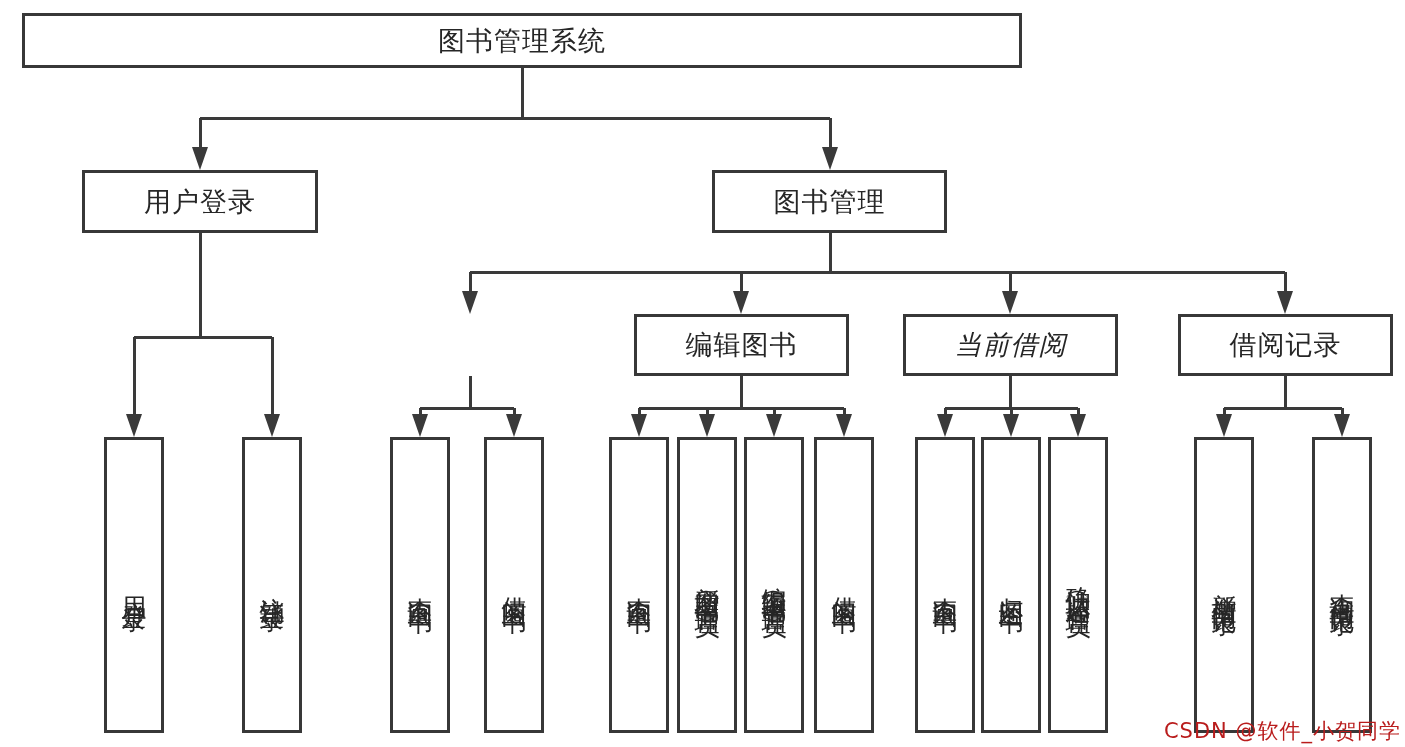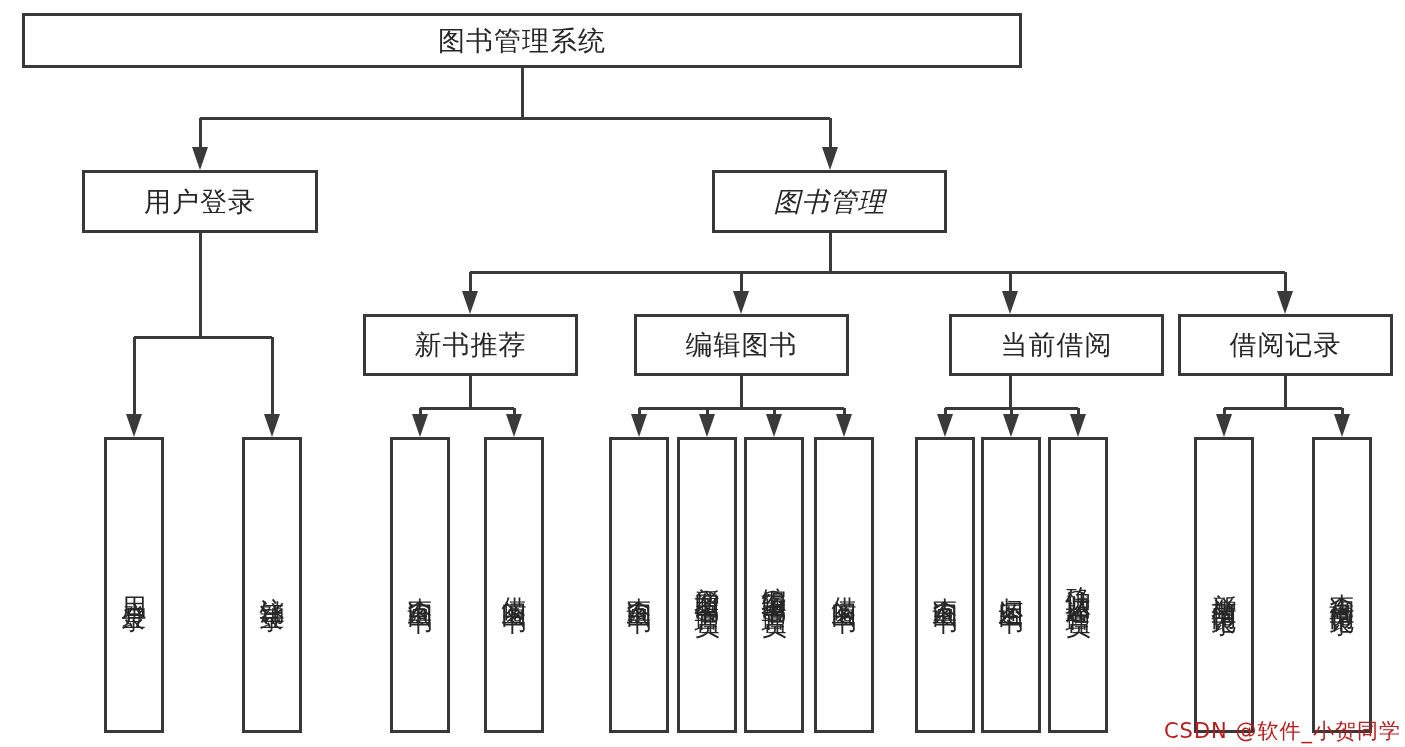--- a/index.html
+++ b/index.html
@@ -119,31 +119,28 @@
     </g>
   </svg>
 
   <div class="box hbox root">
     <span>图书管理系统</span>
   </div>
 
   <div class="box hbox lvl2" style="left:82px; width:236px;">
     <span>用户登录</span>
   </div>
-  <div class="box hbox lvl2" style="left:712px; width:235px;font-style:italic;">
+  <div class="box hbox lvl2" style="left:712px; width:235px;">
     <span>图书管理</span>
   </div>
 
-  <div class="box hbox lvl3" style="left:363px;">
-    <span>新书推荐</span>
-  </div>
   <div class="box hbox lvl3" style="left:634px;">
     <span>编辑图书</span>
   </div>
-  <div class="box hbox lvl3" style="left:949px;">
+  <div class="box hbox lvl3" style="left:903px;font-style:italic;">
     <span>当前借阅</span>
   </div>
   <div class="box hbox lvl3" style="left:1178px;">
     <span>借阅记录</span>
   </div>
 
   <div class="box leaf" style="left:104px;">
     <span class="vtext">用户登录</span>
   </div>
   <div class="box leaf" style="left:242px;">

